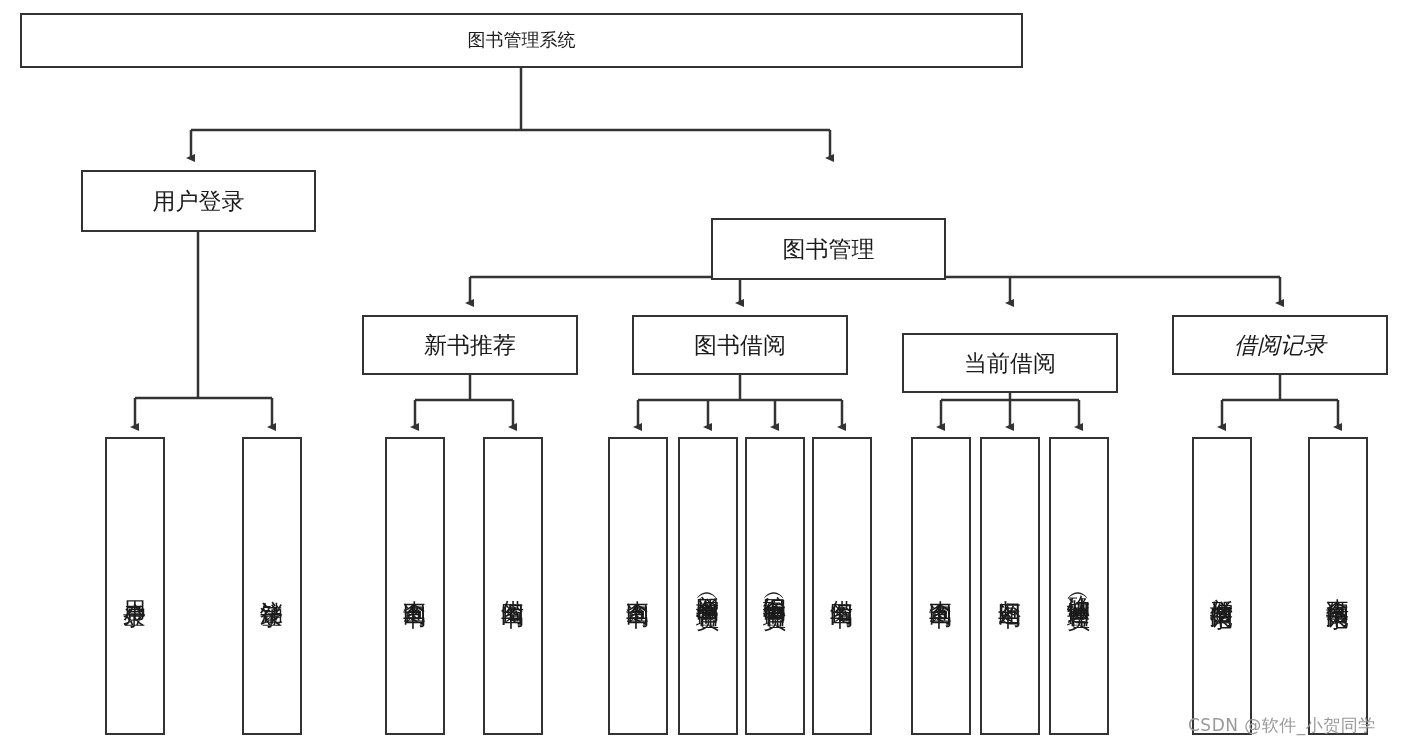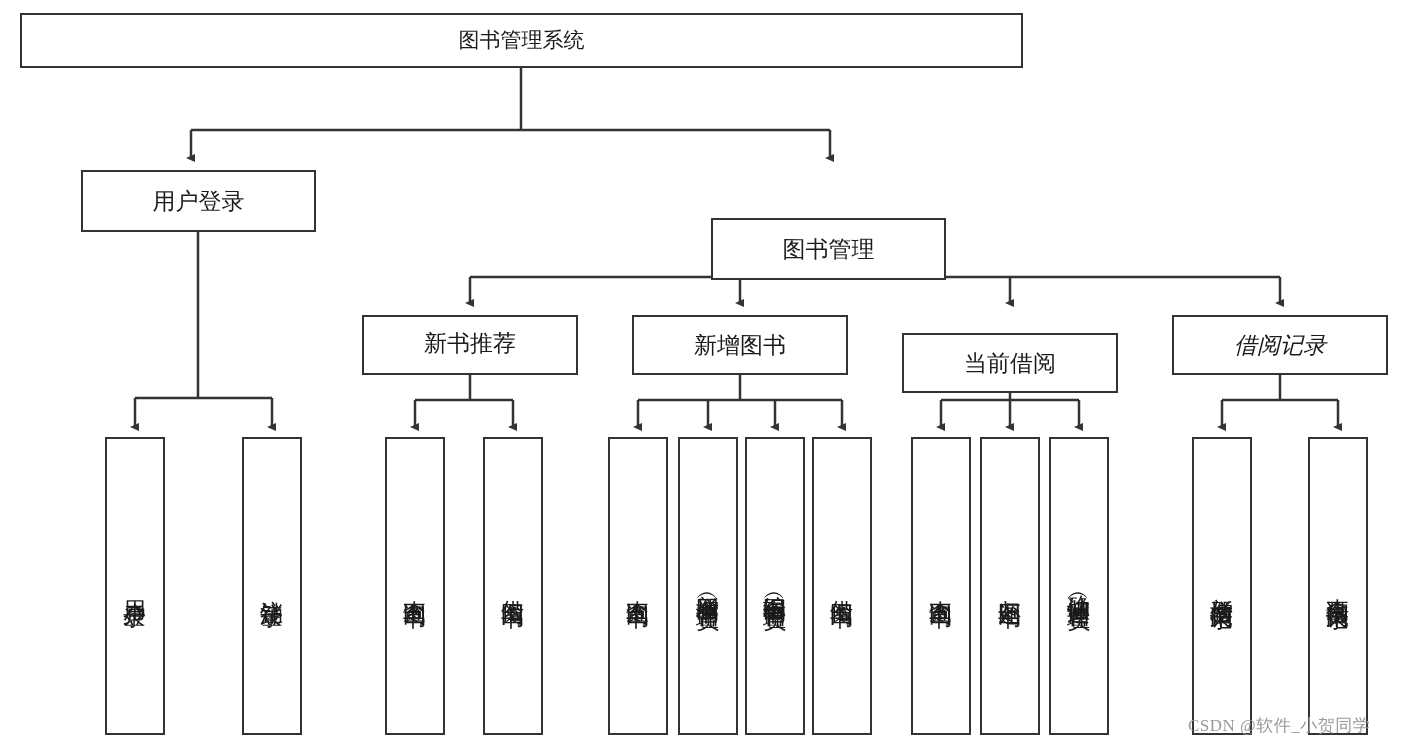--- a/index.html
+++ b/index.html
@@ -37,41 +37,40 @@
   }
   .node .label {
     text-align: center;
     line-height: 1.15;
     white-space: nowrap;
   }
   .node.horiz .label {
     font-size: 23px;
   }
   .node.root .label {
-    font-size: 21px;
+    font-size: 18px;
   }
   .node.vert {
     align-items: center;
     justify-content: center;
   }
   .node.vert .label {
     writing-mode: vertical-rl;
     text-orientation: upright;
     font-size: 23px;
     line-height: 1.05;
     letter-spacing: 2px;
     white-space: nowrap;
   }
   .watermark {
     position: absolute;
     font-size: 17px;
     color: #9a9a9a;
     white-space: nowrap;
     letter-spacing: 0.5px;
-    font-family: Liberation Serif, serif;
   }
 </style>
 </head>
 <body>
 
 <div id="canvas">
 
   <svg class="edges" viewBox="0 0 1405 747" xmlns="http://www.w3.org/2000/svg">
     <defs>
       <marker id="arrow" markerWidth="10" markerHeight="10" refX="5" refY="5" orient="auto" markerUnits="userSpaceOnUse">
@@ -126,25 +125,25 @@
     <span class="label">图书管理系统</span>
   </div>
 
   <div class="node horiz" style="left:81px; top:170px; width:235px; height:62px;">
     <span class="label">用户登录</span>
   </div>
   <div class="node horiz" style="left:711px; top:170px; width:235px; height:62px;margin-top:48px;">
     <span class="label">图书管理</span>
   </div>
 
-  <div class="node horiz" style="left:362px; top:315px; width:216px; height:60px;font-family:Liberation Mono, monospace;">
+  <div class="node horiz" style="left:362px; top:315px; width:216px; height:60px;">
     <span class="label">新书推荐</span>
   </div>
   <div class="node horiz" style="left:632px; top:315px; width:216px; height:60px;">
-    <span class="label">新增图书</span>
+    <span class="label">图书借阅</span>
   </div>
   <div class="node horiz" style="left:902px; top:333px; width:216px; height:60px;">
     <span class="label">当前借阅</span>
   </div>
   <div class="node horiz" style="left:1172px; top:315px; width:216px; height:60px;font-style:italic;">
     <span class="label">借阅记录</span>
   </div>
 
   <div class="node vert" style="left:105px; top:437px; width:60px; height:298px;">
     <span class="label">用户登录</span>

